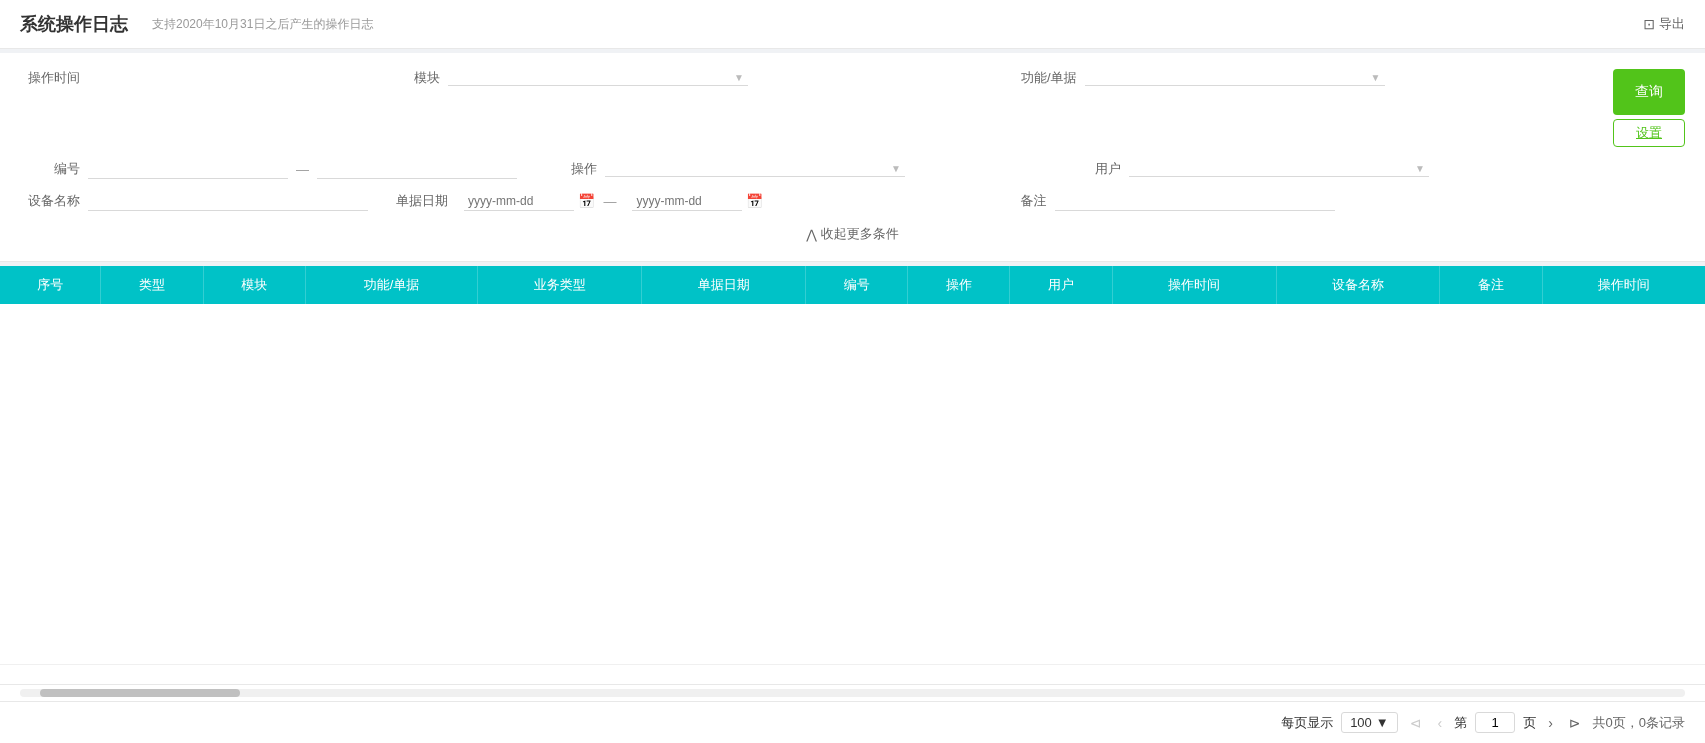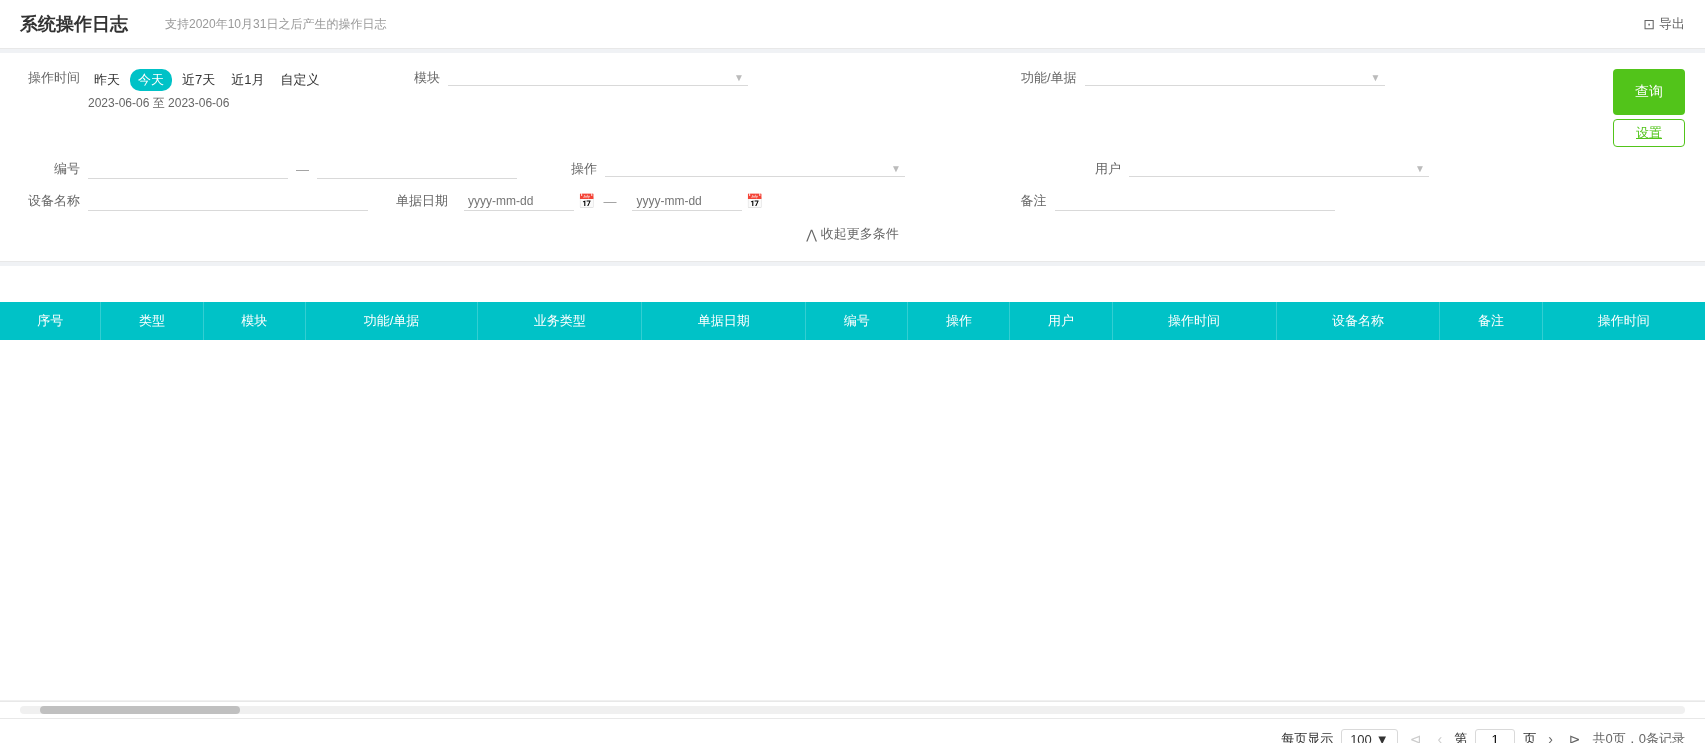--- a/index.html
+++ b/index.html
@@ -46,21 +46,21 @@
     .collapse-row { display: flex; justify-content: center; align-items: center; padding: 6px 0 2px 0; }
     .collapse-btn { display: flex; align-items: center; gap: 4px; background: none; border: none; cursor: pointer; color: #666; font-size: 13px; }
 
     
     .action-btns { display: flex; flex-direction: column; gap: 4px; margin-left: auto; }
     .btn-query { background: #52c41a; color: #fff; border: none; border-radius: 4px; padding: 14px 22px; cursor: pointer; font-size: 14px; font-weight: 500; }
     .btn-settings { background: #fff; color: #52c41a; border: 1px solid #52c41a; border-radius: 4px; padding: 4px 22px; cursor: pointer; font-size: 13px; text-decoration: underline; }
 
     
     .table-container { background: #fff; margin-top: 4px; flex: 1; overflow: auto; }
-    .data-table { width: 100%; border-collapse: collapse; margin-top: 36px; }
+    .data-table { width: 100%; border-collapse: collapse; }
     .data-table thead tr { background: #00c2c7; }
     .data-table thead th { color: #fff; font-size: 13px; font-weight: normal; padding: 10px 8px; text-align: center; white-space: nowrap; border-right: 1px solid rgba(255,255,255,0.2); }
     .data-table thead th:last-child { border-right: none; }
     .data-table tbody tr:nth-child(even) { background: #f9f9f9; }
     .data-table tbody td { padding: 8px; text-align: center; border-bottom: 1px solid #f0f0f0; font-size: 13px; }
 
     
     .empty-body { height: 360px; }
 
     
@@ -75,46 +75,36 @@
     .scrollbar-area { background: #fff; padding: 4px 0; border-top: 1px solid #e8e8e8; }
     .scrollbar-track { background: #f0f0f0; height: 8px; margin: 0 20px; border-radius: 4px; position: relative; }
     .scrollbar-thumb { background: #c0c0c0; height: 8px; border-radius: 4px; width: 200px; position: absolute; left: 20px; }
   </style>
 </head>
 <body>
 
 <div class="page-container">
 
   <div class="page-header">
-    <div style="display:flex;align-items:center;gap:25px;">
+    <div style="display:flex;align-items:center;gap:12px;">
       <span class="page-title">系统操作日志</span>
       <span class="page-subtitle">支持2020年10月31日之后产生的操作日志</span>
     </div>
     <button class="export-btn">
       <span class="export-icon">⊡</span>
       <span>导出</span>
     </button>
   </div>
 
   <div class="filter-area">
 
     <div style="display:flex;align-items:flex-start;margin-bottom:12px;">
 
       <div style="display:flex;align-items:flex-start;min-width:340px;">
         <span class="filter-label">操作时间</span>
-        <div style="display:flex;flex-direction:column;">
-          <div class="time-options">
-            <button class="time-btn">昨天</button>
-            <button class="time-btn active">今天</button>
-            <button class="time-btn">近7天</button>
-            <button class="time-btn">近1月</button>
-            <button class="time-btn">自定义</button>
-          </div>
-          <div class="time-range">2023-06-06 至 2023-06-06</div>
-        </div>
       </div>
 
       <div style="display:flex;align-items:center;flex:1;padding:0 20px;">
         <span class="filter-label">模块</span>
         <div class="filter-select filter-select-lg">
           <span class="filter-select-val"></span>
           <span class="chevron-icon">▼</span>
         </div>
       </div>
 

